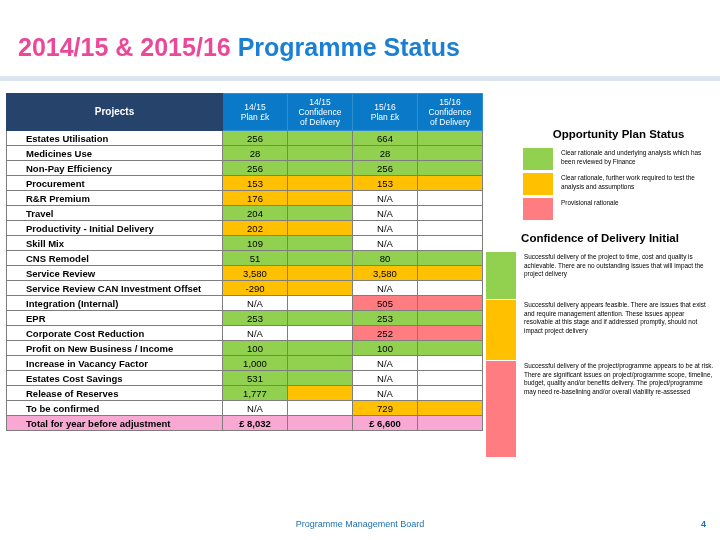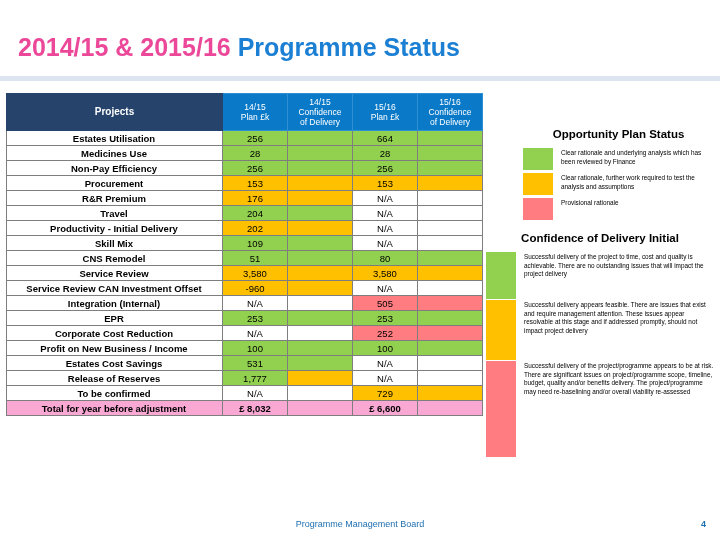--- a/index.html
+++ b/index.html
@@ -29,21 +29,21 @@
     line-height:10px;padding:3px 1px;border:1px solid #2E8FD4;text-align:center;
     vertical-align:middle;
   }
   #status-table th.h-proj{
     background:#26446B;font-weight:bold;font-size:10px;border:1px solid #26446B;
   }
   #status-table td{
     border:1px solid #7E7E7E;font-size:9.5px;height:14px;padding:0 2px;
     color:#000000;vertical-align:middle;background:#ffffff;
   }
-  #status-table td.name{text-align:center;font-weight:bold;padding-left:1px;font-size:9.5px;}
+  #status-table td.name{text-align:left;font-weight:bold;padding-left:19px;font-size:9.5px;}
   #status-table td.val{text-align:center;}
   #status-table tr.total td{background:#f9a8d4;font-weight:bold;border-color:#7E7E7E;}
   #status-table tr.total td.name{font-weight:bold;}
   .sw-green{background:#92D050 !important;}
   .sw-amber{background:#FFC000 !important;}
   .sw-red{background:#FF7C80 !important;}
   .sw-white{background:#ffffff !important;}
 
   
   #legend-panel{position:absolute;left:486px;top:128px;width:228px;}
@@ -179,21 +179,21 @@
       </tr>
       <tr>
         <td class="name">Service Review</td>
         <td class="val sw-amber">3,580</td>
         <td class="val sw-amber"></td>
         <td class="val sw-amber">3,580</td>
         <td class="val sw-amber"></td>
       </tr>
       <tr>
         <td class="name">Service Review CAN Investment Offset</td>
-        <td class="val sw-amber">-960</td>
+        <td class="val sw-amber">-290</td>
         <td class="val sw-amber"></td>
         <td class="val sw-white">N/A</td>
         <td class="val sw-white"></td>
       </tr>
       <tr>
         <td class="name">Integration (Internal)</td>
         <td class="val sw-white">N/A</td>
         <td class="val sw-white"></td>
         <td class="val sw-red">505</td>
         <td class="val sw-red"></td>
@@ -211,20 +211,27 @@
         <td class="val sw-white"></td>
         <td class="val sw-red">252</td>
         <td class="val sw-red"></td>
       </tr>
       <tr>
         <td class="name">Profit on New Business / Income</td>
         <td class="val sw-green">100</td>
         <td class="val sw-green"></td>
         <td class="val sw-green">100</td>
         <td class="val sw-green"></td>
+      </tr>
+      <tr>
+        <td class="name">Increase in Vacancy Factor</td>
+        <td class="val sw-green">1,000</td>
+        <td class="val sw-green"></td>
+        <td class="val sw-white">N/A</td>
+        <td class="val sw-white"></td>
       </tr>
       <tr>
         <td class="name">Estates Cost Savings</td>
         <td class="val sw-green">531</td>
         <td class="val sw-green"></td>
         <td class="val sw-white">N/A</td>
         <td class="val sw-white"></td>
       </tr>
       <tr>
         <td class="name">Release of Reserves</td>

